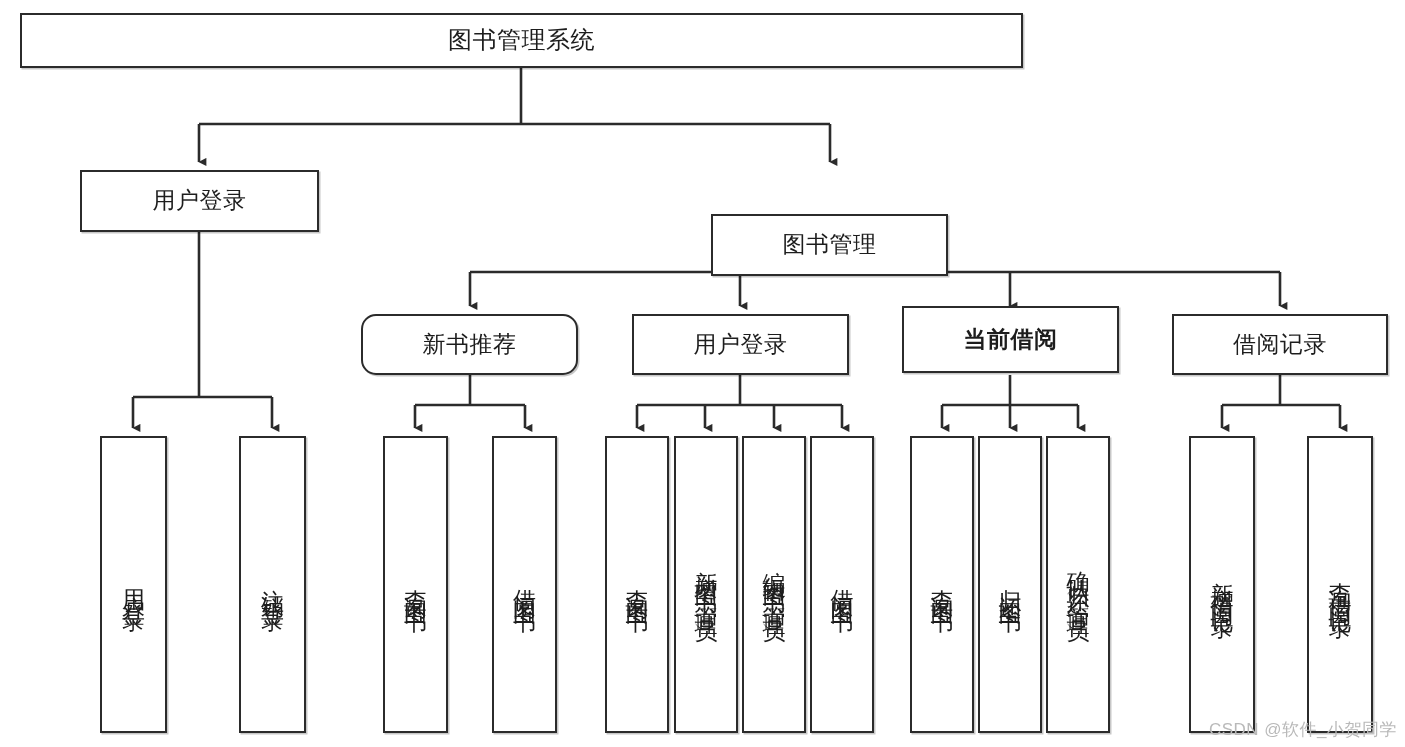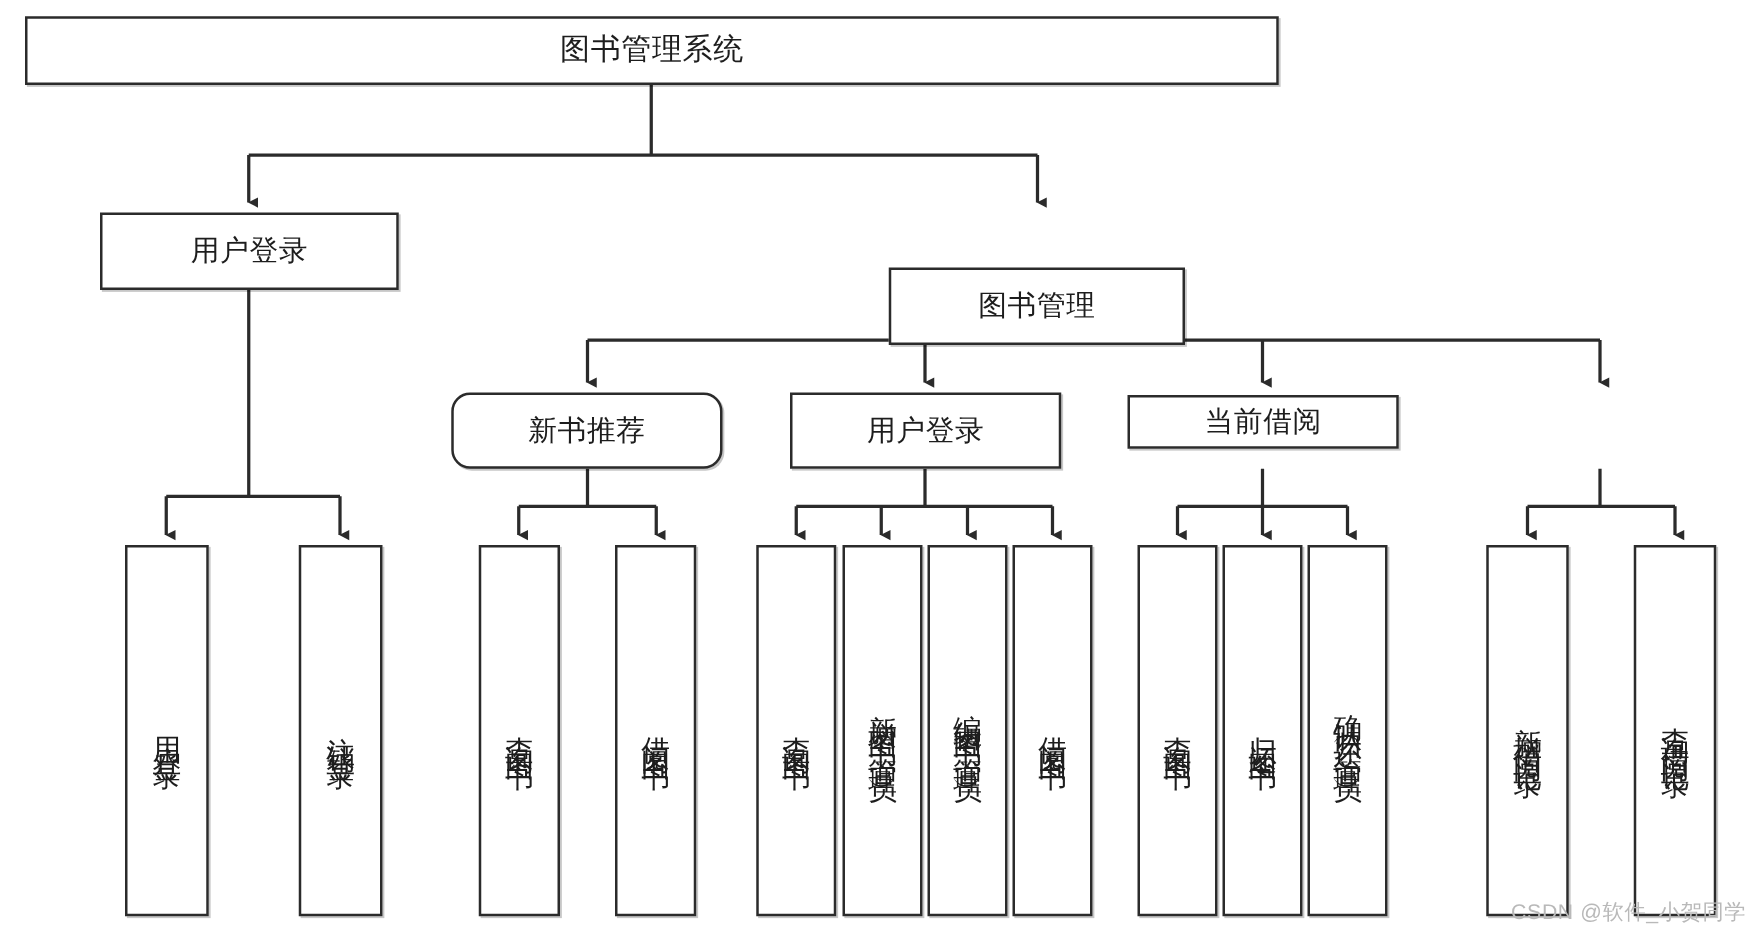--- a/index.html
+++ b/index.html
@@ -152,24 +152,27 @@
   </div>
 
   <div class="node horiz" style="left:361px; top:314px; width:217px; height:61px;border-radius:15px;">
     <span class="label">新书推荐</span>
   </div>
 
   <div class="node horiz" style="left:632px; top:314px; width:217px; height:61px;">
     <span class="label">用户登录</span>
   </div>
 
-  <div class="node horiz" style="left:902px; top:316px; width:217px; height:43px;">
+  <div class="node horiz" style="left:902px; top:306px; width:217px; height:67px;font-weight:bold;">
     <span class="label">当前借阅</span>
   </div>
 
+  <div class="node horiz" style="left:1172px; top:314px; width:216px; height:61px;">
+    <span class="label">借阅记录</span>
+  </div>
 
   <div class="node vert" style="left:100px; top:436px; width:67px; height:297px;">
     <span class="label">用户登录</span>
   </div>
 
   <div class="node vert" style="left:239px; top:436px; width:67px; height:297px;">
     <span class="label">注销登录</span>
   </div>
 
   <div class="node vert" style="left:383px; top:436px; width:65px; height:297px;">

